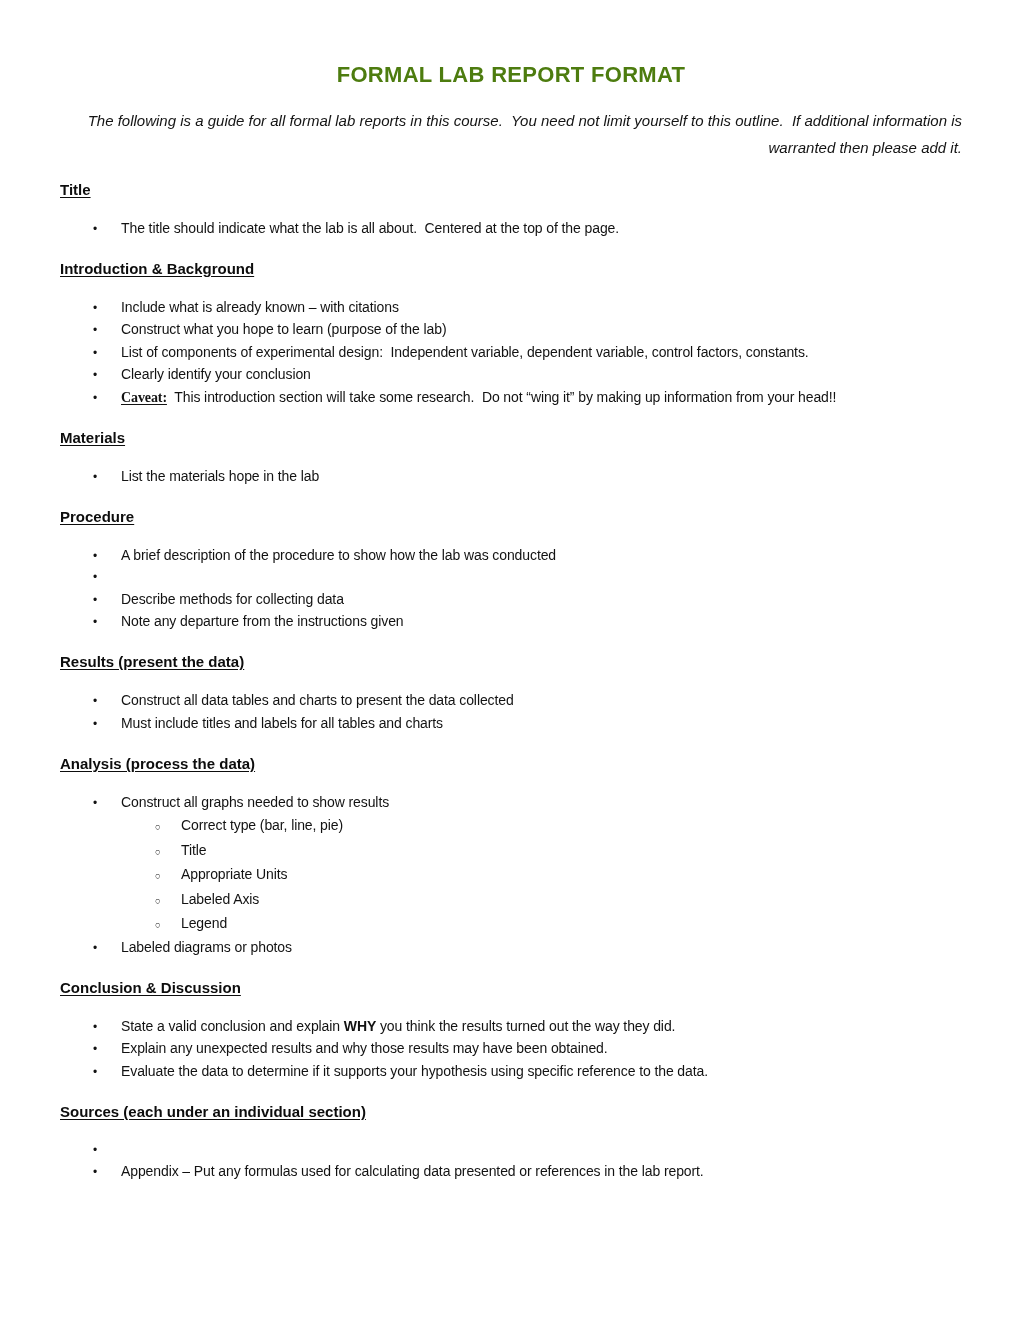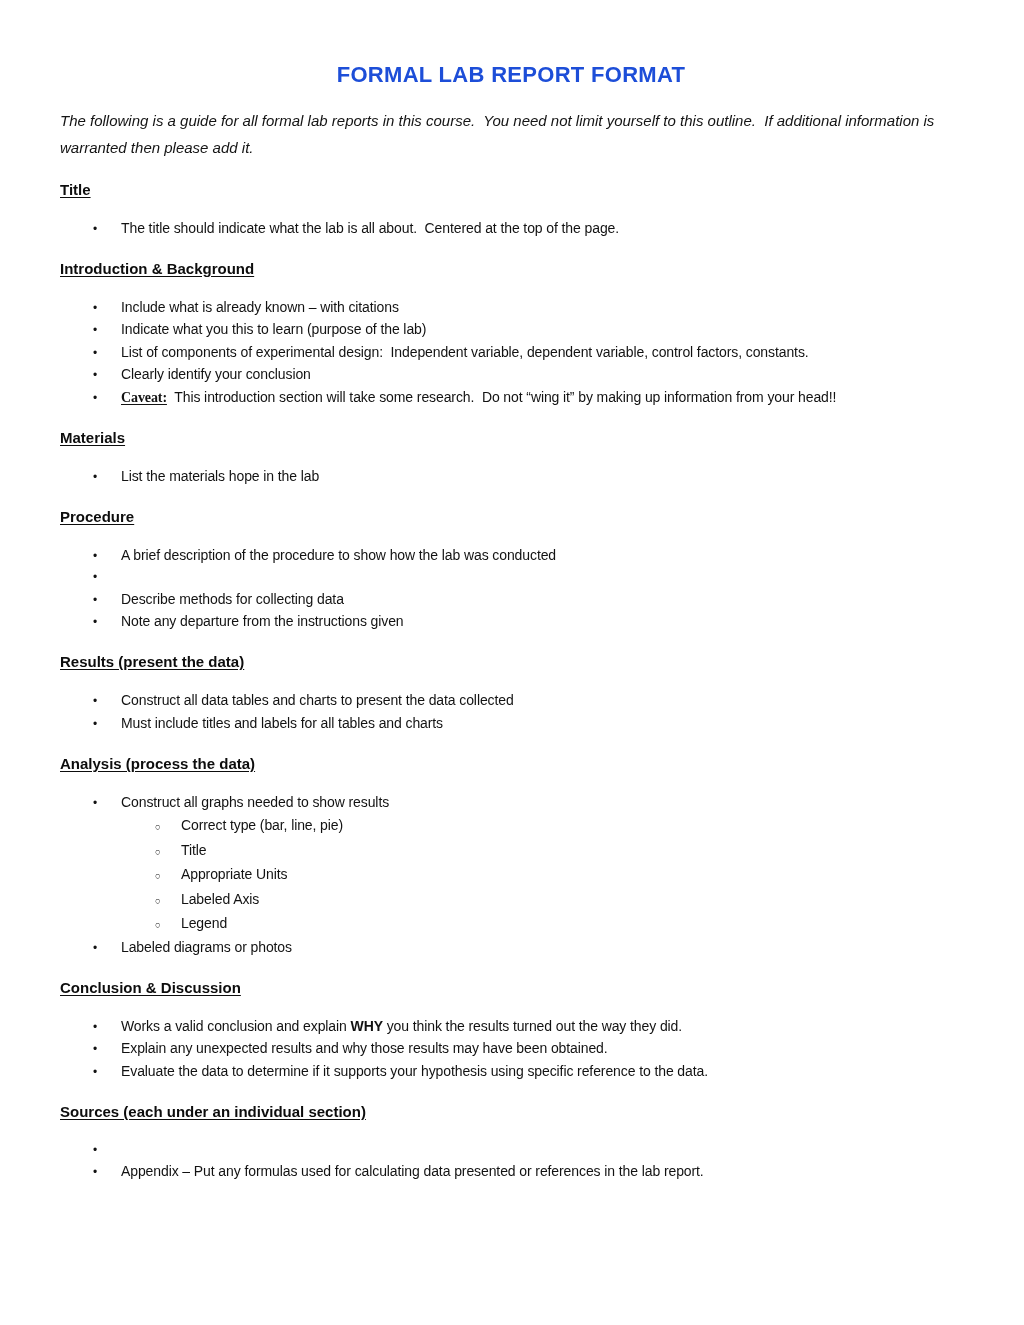--- a/index.html
+++ b/index.html
@@ -7,25 +7,25 @@
   body {
     width: 1024px; height: 1325px;
     font-family: "Liberation Sans", sans-serif;
     color: #121212;
     overflow: hidden;
   }
   .page { padding: 60px 62px 0 60px; }
   h1 {
     font-size: 22px; font-weight: 700; text-align: center;
     line-height: 30px; margin-bottom: 17px; letter-spacing: 0.3px;
-    color: #1d4ed8;
+    color: #4d7c0f;
   }
   .intro {
     font-style: italic; font-size: 15px; line-height: 27px;
-    white-space: pre-wrap; color: #141414;
+    white-space: pre-wrap; color: #141414; text-align: right;
   }
   h2 {
     font-size: 15px; font-weight: 700;
     text-decoration: underline; text-underline-offset: 2px;
     line-height: 21.5px; margin: 17.5px 0;
     color: #0d0d0d;
   }
   .li {
     display: flex; align-items: baseline;
     font-size: 14px; line-height: 21.5px; letter-spacing: -0.1px;
@@ -53,21 +53,21 @@
         </div>
       </section>
       <section>
         <h2>Introduction &amp; Background</h2>
         <div class="li level1">
           <span class="marker">•</span>
           <span class="text"><span>Include what is already known – with citations</span></span>
         </div>
         <div class="li level1">
           <span class="marker">•</span>
-          <span class="text"><span>Indicate what you this to learn (purpose of the lab)</span></span>
+          <span class="text"><span>Construct what you hope to learn (purpose of the lab)</span></span>
         </div>
         <div class="li level1">
           <span class="marker">•</span>
           <span class="text"><span>List of components of experimental design:  Independent variable, dependent variable, control factors, constants.</span></span>
         </div>
         <div class="li level1">
           <span class="marker">•</span>
           <span class="text"><span>Clearly identify your conclusion</span></span>
         </div>
         <div class="li level1">
@@ -139,21 +139,21 @@
         </div>
         <div class="li level1">
           <span class="marker">•</span>
           <span class="text"><span>Labeled diagrams or photos</span></span>
         </div>
       </section>
       <section>
         <h2>Conclusion &amp; Discussion</h2>
         <div class="li level1">
           <span class="marker">•</span>
-          <span class="text"><span>Works a valid conclusion and explain </span><span class="b">WHY</span><span> you think the results turned out the way they did.</span></span>
+          <span class="text"><span>State a valid conclusion and explain </span><span class="b">WHY</span><span> you think the results turned out the way they did.</span></span>
         </div>
         <div class="li level1">
           <span class="marker">•</span>
           <span class="text"><span>Explain any unexpected results and why those results may have been obtained.</span></span>
         </div>
         <div class="li level1">
           <span class="marker">•</span>
           <span class="text"><span>Evaluate the data to determine if it supports your hypothesis using specific reference to the data.</span></span>
         </div>
       </section>

